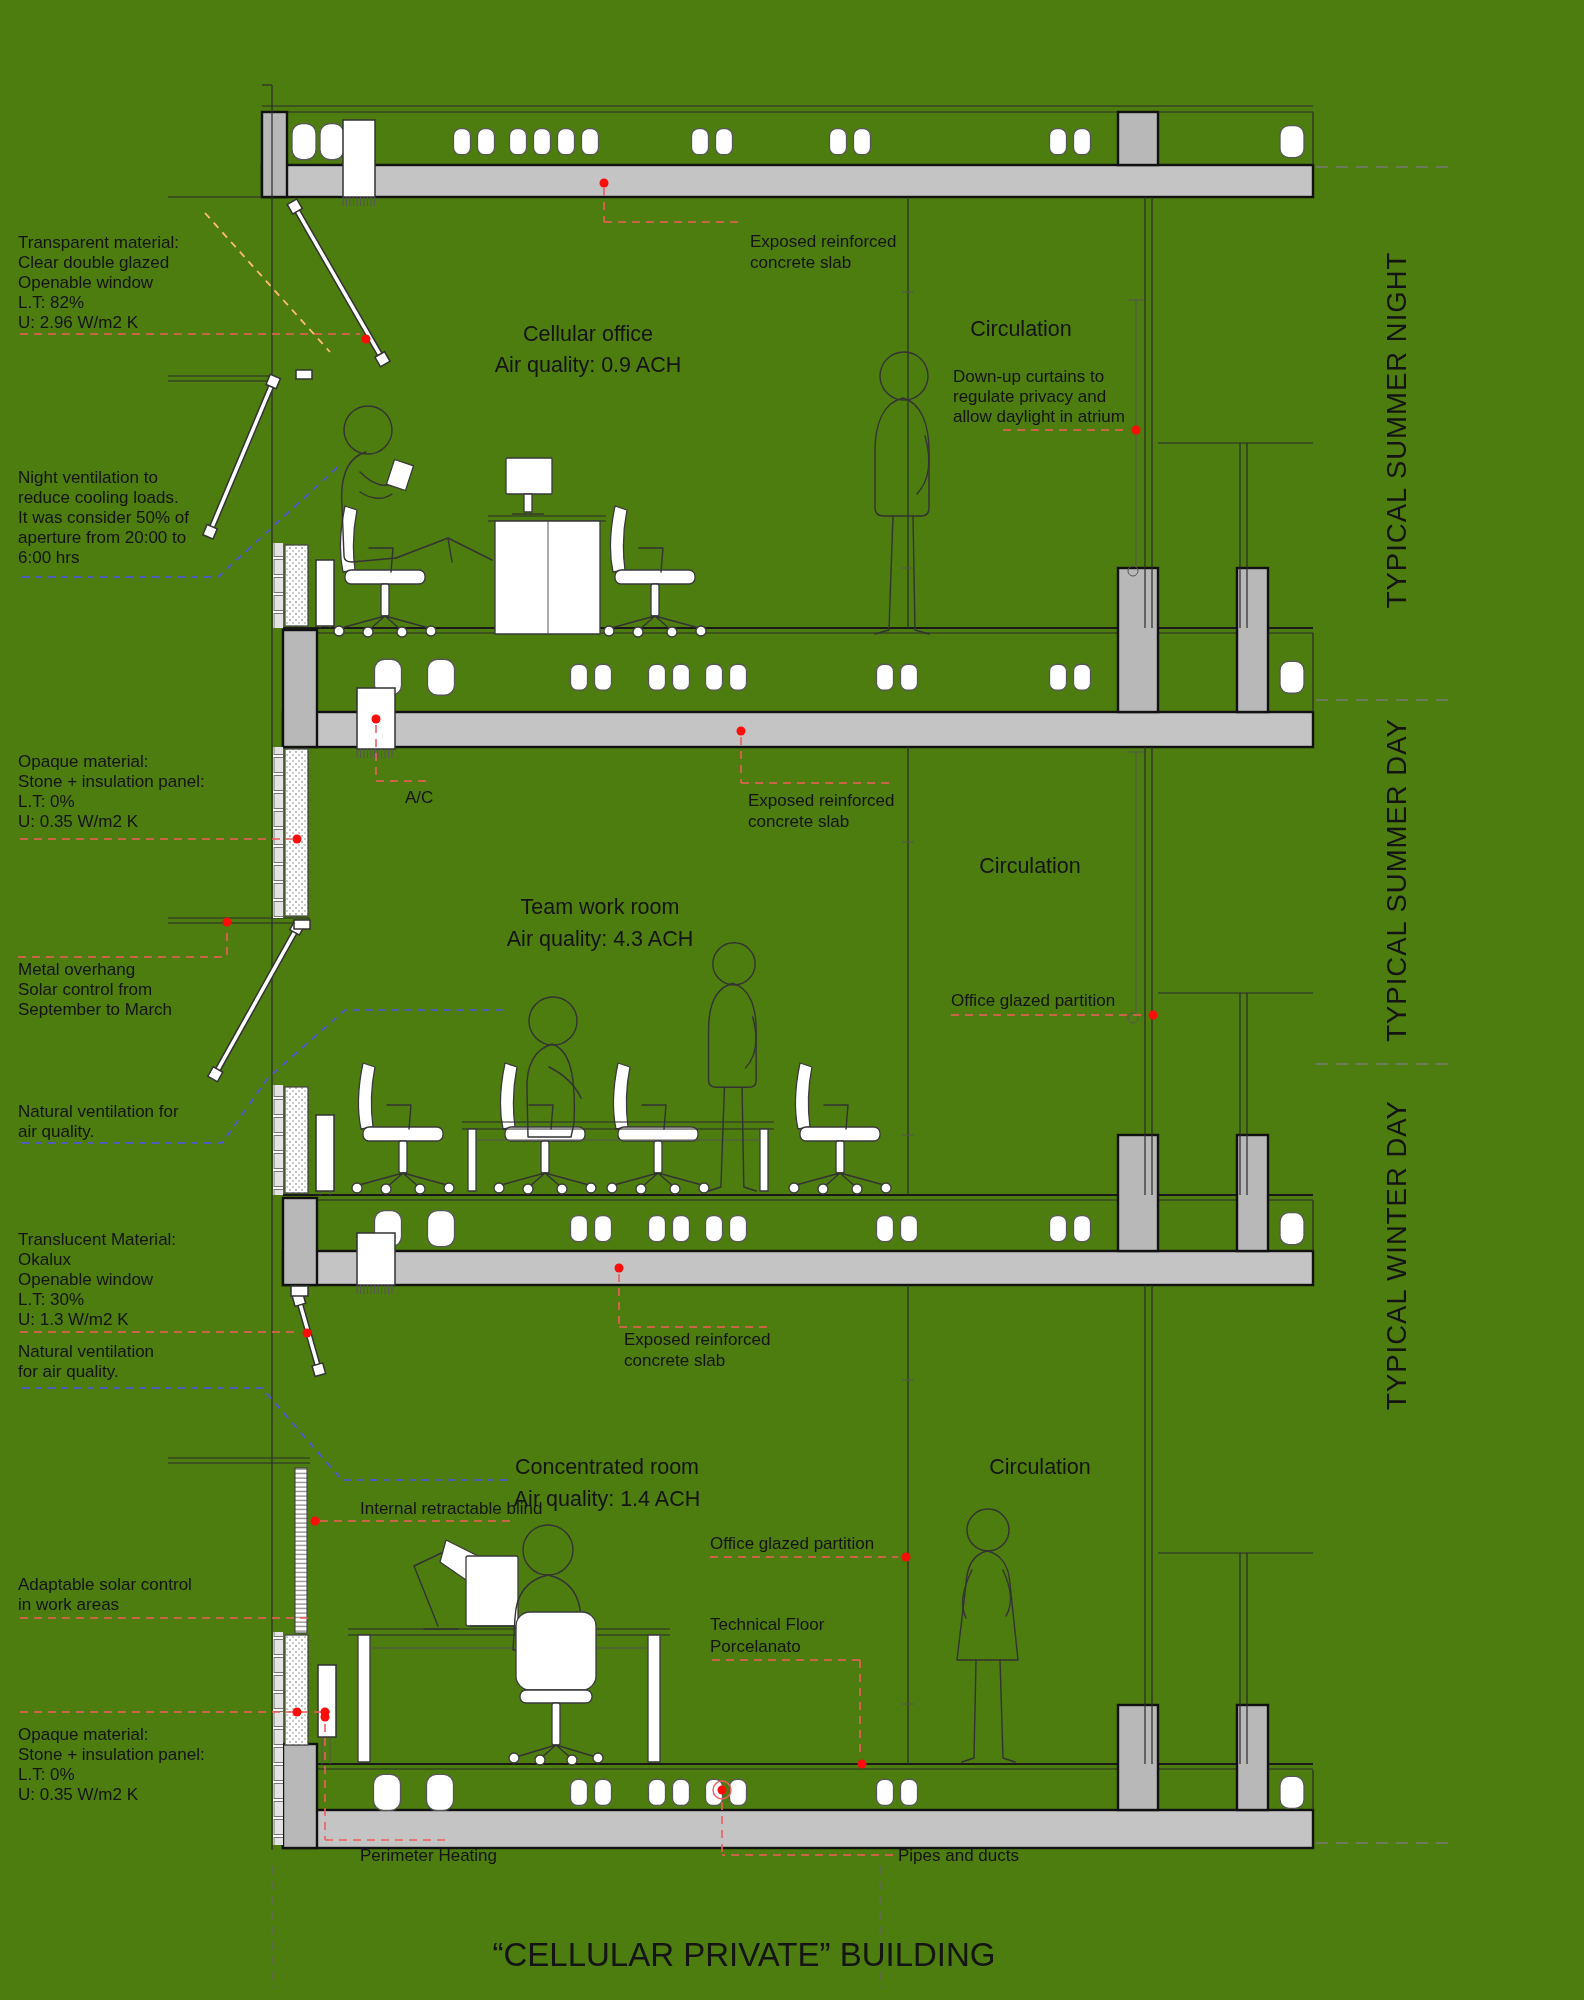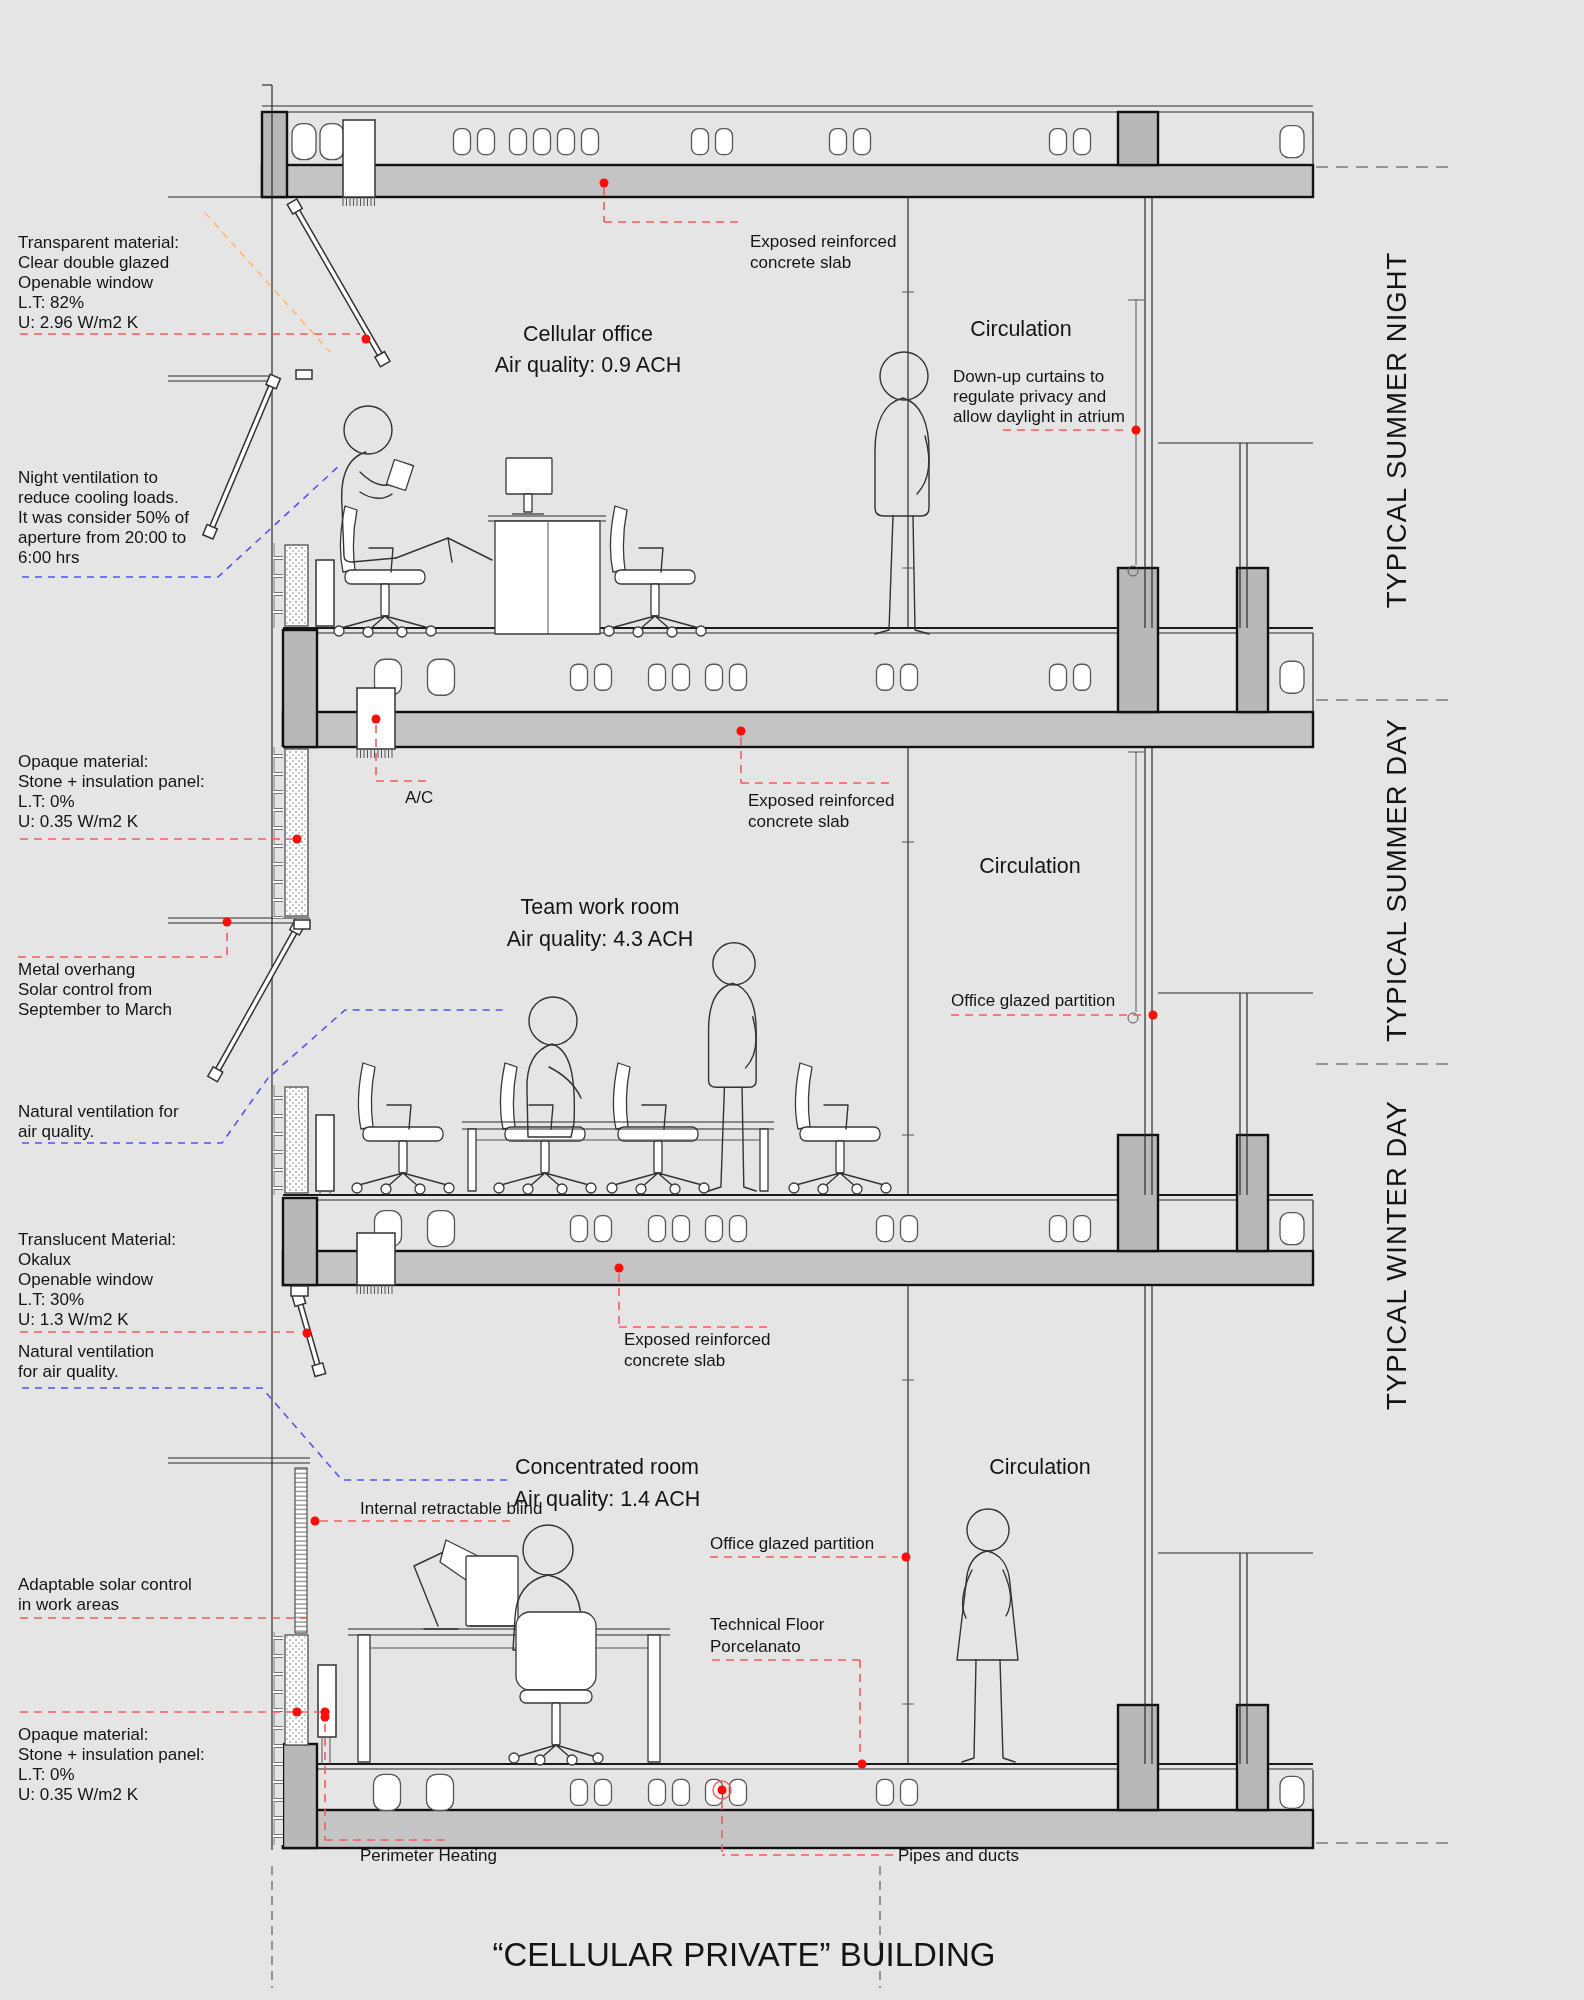--- a/index.html
+++ b/index.html
@@ -1,16 +1,16 @@
 <!DOCTYPE html>
 <html style="--slab_gray: #c4c4c4; --block_gray: #b8b8b8; --annotation_red: #f25c5c; --dot_red: #fb0d0a; --guide_blue: #5353ef; --guide_orange: #ffba75;"><head>
 <meta charset="utf-8">
 <style>
   html,body{margin:0;padding:0;background:#ffffff;}
-  .page{width:1584px;height:2000px;position:relative;background:#e5e5e5;overflow:hidden;}
+  .page{width:1584px;height:2000px;position:relative;background:#4d7c0f;overflow:hidden;}
   svg{display:block;}
   text{fill:#141414;}
   .ann{font:17px "Liberation Sans", sans-serif;}
   .room{font:21.5px "Liberation Sans", sans-serif;text-anchor:middle;}
   .side{font:27.5px "Liberation Sans", sans-serif;text-anchor:middle;letter-spacing:1px;}
   .title{font:33px "Liberation Sans", sans-serif;text-anchor:middle;}
   .ln{stroke:#2b2b2b;stroke-width:1.2;fill:none;}
   .lnT{stroke:#1a1a1a;stroke-width:2.2;fill:none;}
   .thin{stroke:#555;stroke-width:1;fill:none;}
   .slab{fill:var(--slab_gray,#c4c4c4);stroke:#111;stroke-width:2.4;}

